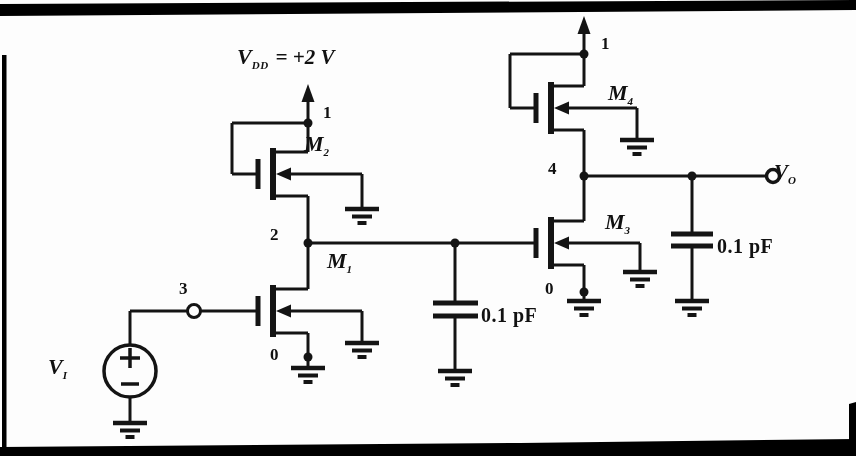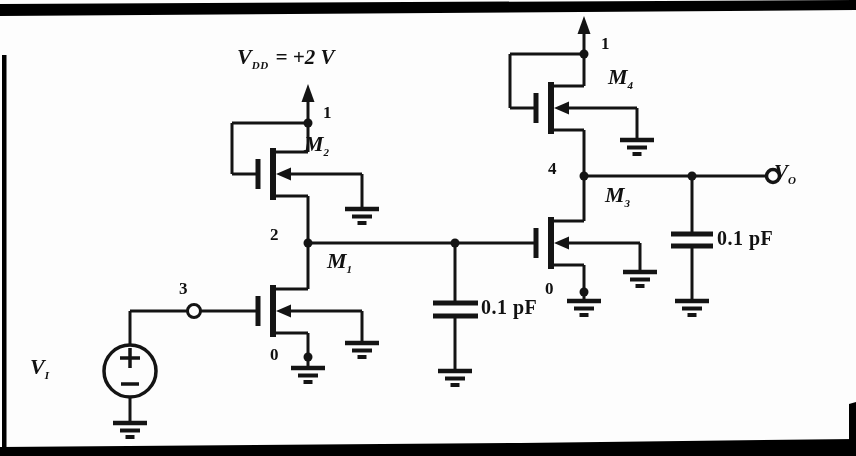--- a/index.html
+++ b/index.html
@@ -3,21 +3,21 @@
 <meta charset="utf-8">
 <style>
   html,body{margin:0;padding:0;background:#000;}
   #fig{position:relative;width:856px;height:456px;background:#000;overflow:hidden;
        font-family:"Liberation Serif",serif;}
   #fig svg{position:absolute;left:0;top:0;}
   .lbl{position:absolute;color:#111;white-space:nowrap;line-height:1;}
   .var{font-style:italic;font-size:22px;font-weight:600;}
   .var sub{font-style:italic;font-weight:700;font-size:11px;vertical-align:-5px;letter-spacing:.5px;}
   .num{font-weight:700;font-size:17px;}
-  .capval{font-size:20px;font-weight:600;letter-spacing:.5px;}
+  .capval{font-size:20px;font-weight:600;letter-spacing:.5px;margin-top:8px;}
   .eq{font-size:21px;font-weight:600;margin-left:7px;}
 </style>
 </head>
 <body>
 
 <div id="fig">
 <svg width="856" height="456" viewBox="0 0 856 456">
 
   <rect x="0" y="0" width="856" height="456" fill="#fdfdfd"></rect>
 
@@ -187,24 +187,24 @@
 </svg>
 
   <span class="lbl var" style="left:237px;top:46px;"><i>V</i><sub>DD</sub><span class="eq">= +2 V</span></span>
 
   <span class="lbl num" style="left:323px;top:104px;">1</span>
   <span class="lbl var" style="left:304px;top:133px;"><i>M</i><sub>2</sub></span>
   <span class="lbl num" style="left:270px;top:226px;">2</span>
   <span class="lbl var" style="left:327px;top:250px;"><i>M</i><sub>1</sub></span>
   <span class="lbl num" style="left:179px;top:280px;">3</span>
   <span class="lbl num" style="left:270px;top:346px;">0</span>
-  <span class="lbl var" style="left:30px;top:356px;"><i>V</i><sub>I</sub></span>
+  <span class="lbl var" style="left:48px;top:356px;"><i>V</i><sub>I</sub></span>
 
   <span class="lbl num" style="left:601px;top:35px;">1</span>
-  <span class="lbl var" style="left:608px;top:66px;"><i>M</i><sub>4</sub></span>
+  <span class="lbl var" style="left:608px;top:82px;"><i>M</i><sub>4</sub></span>
   <span class="lbl num" style="left:548px;top:160px;">4</span>
-  <span class="lbl var" style="left:605px;top:184px;"><i>M</i><sub>3</sub></span>
+  <span class="lbl var" style="left:605px;top:211px;"><i>M</i><sub>3</sub></span>
   <span class="lbl num" style="left:545px;top:280px;">0</span>
 
   <span class="lbl capval" style="left:481px;top:297px;">0.1 pF</span>
   <span class="lbl capval" style="left:717px;top:228px;">0.1 pF</span>
   <span class="lbl var" style="left:774px;top:162px;font-size:21px;"><i>V</i><sub>O</sub></span>
 </div>
 
 </body></html>

